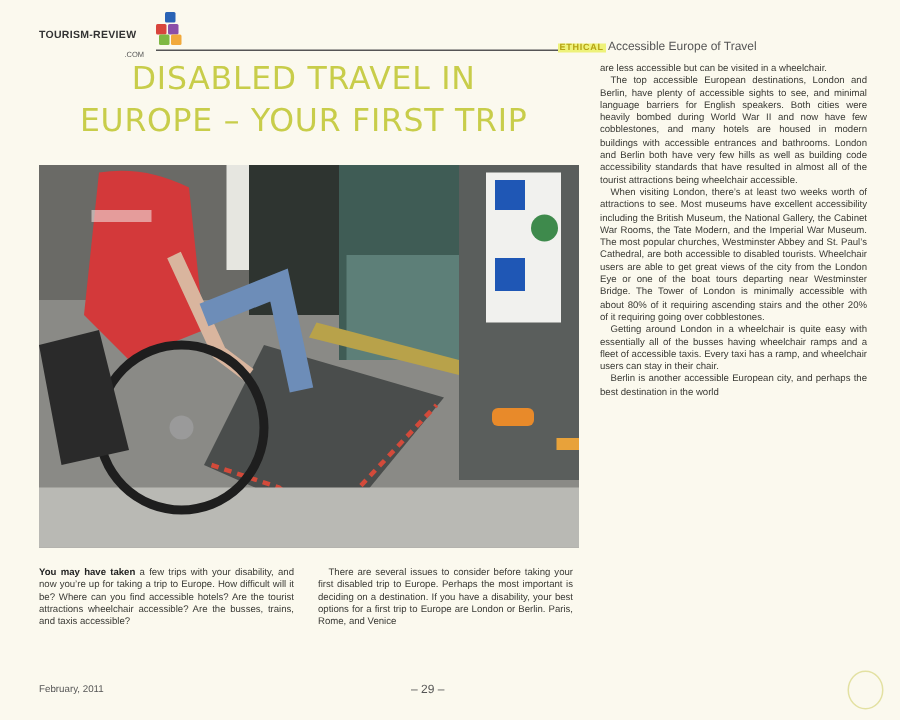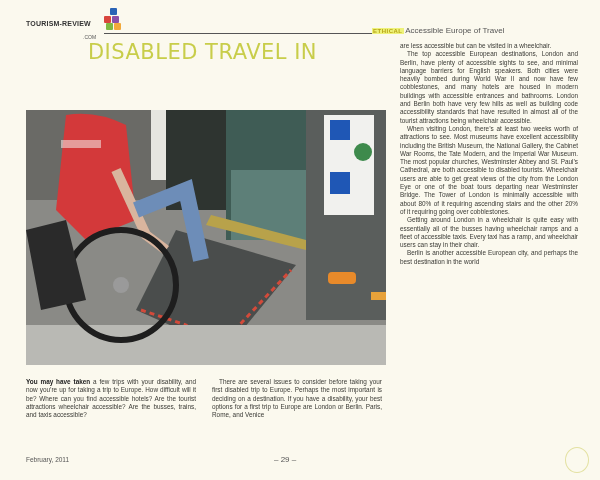--- a/index.html
+++ b/index.html
@@ -42,20 +42,21 @@
 
 <div class="header-line"></div>
 
 <div class="section-head">
   <span class="tag">ETHICAL</span>
   <span>Accessible Europe of Travel</span>
 </div>
 
 <div class="title">
   <div>DISABLED TRAVEL IN</div>
+  <div>EUROPE – YOUR FIRST TRIP</div>
 </div>
 
 <div class="photo">
   <svg width="360" height="255" viewBox="0 0 360 255">
     <rect x="0" y="0" width="360" height="255" fill="#8a8a86"></rect>
     <rect x="0" y="0" width="140" height="90" fill="#6a6a66"></rect>
     <rect x="125" y="0" width="15" height="70" fill="#e6e6e0"></rect>
     <rect x="140" y="0" width="70" height="100" fill="#2e3430"></rect>
     <rect x="200" y="0" width="80" height="130" fill="#3f5c55"></rect>
     <rect x="205" y="60" width="75" height="70" fill="#5d7f78"></rect>

